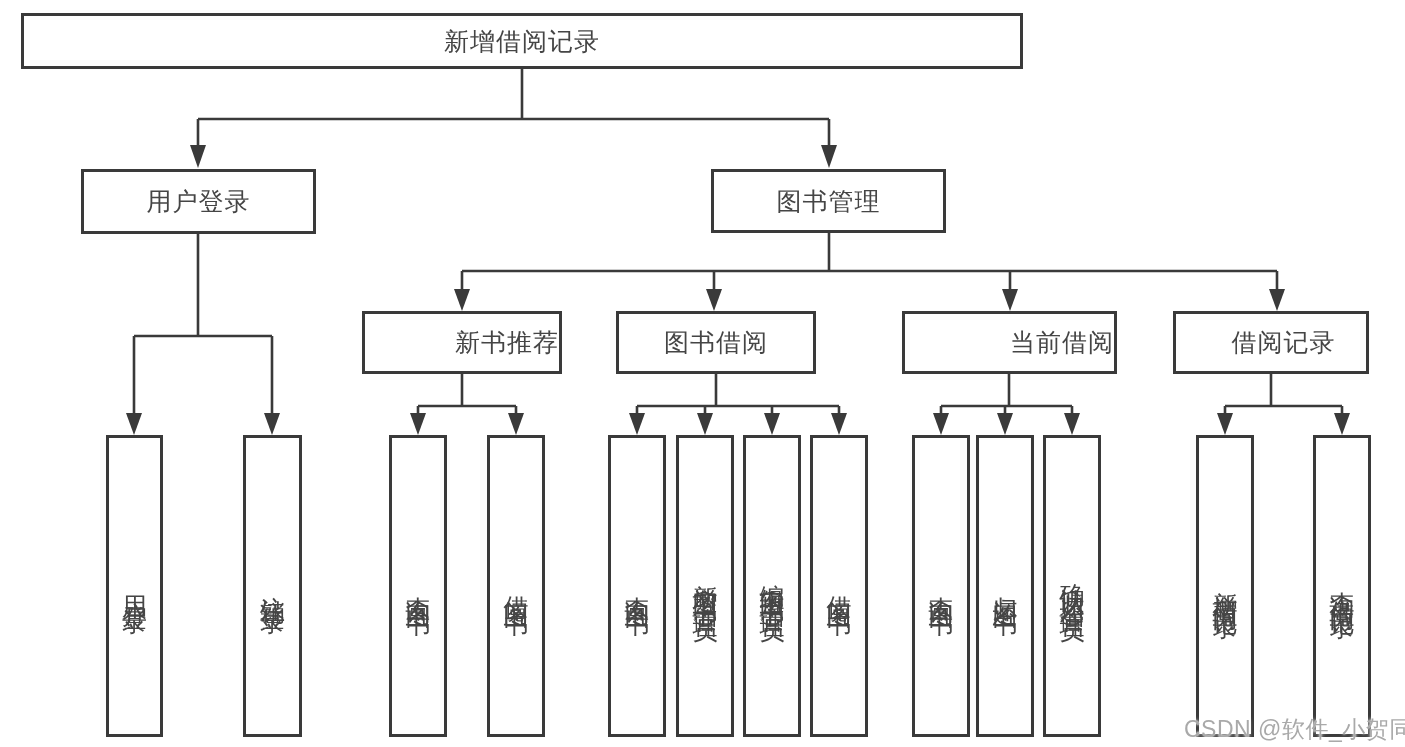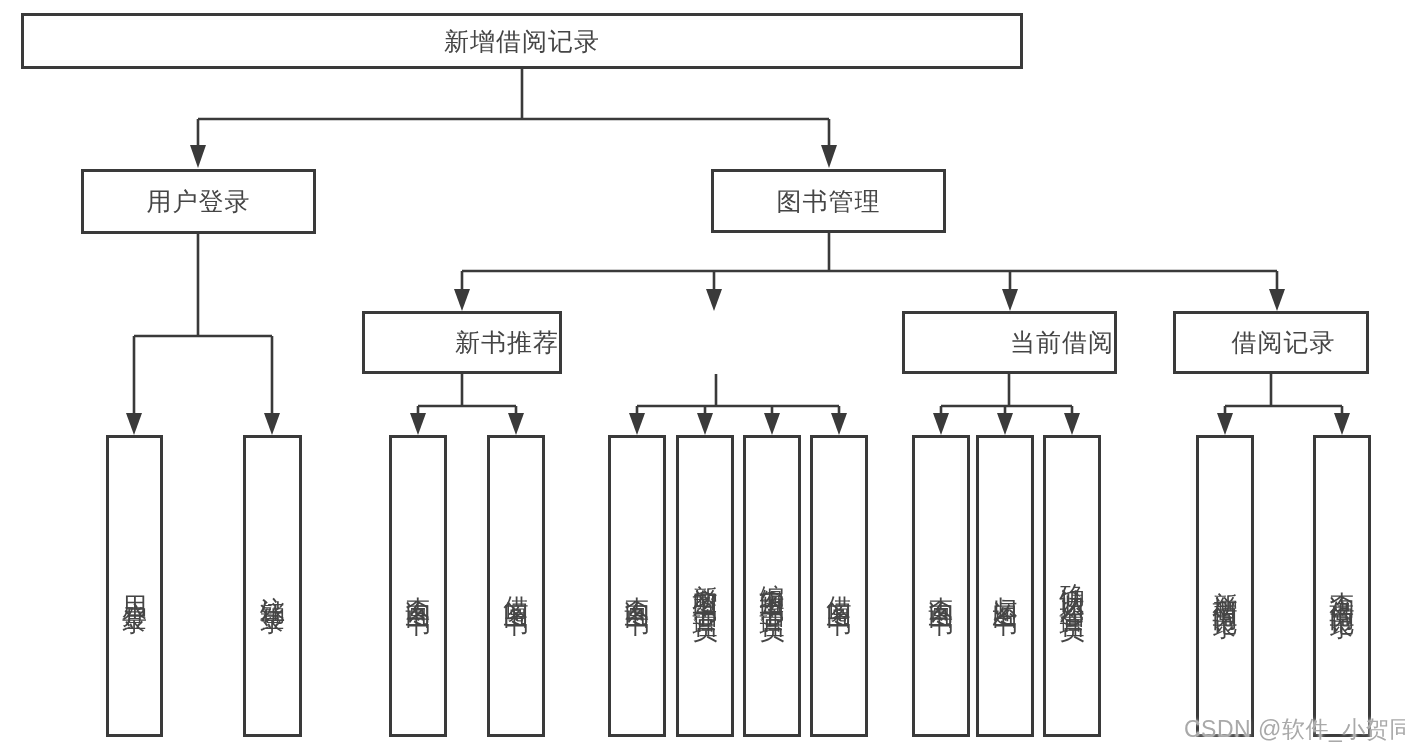--- a/index.html
+++ b/index.html
@@ -101,20 +101,23 @@
   <div class="box" style="left:81px;top:169px;width:235px;height:65px;">
     <span>用户登录</span>
   </div>
   <div class="box" style="left:711px;top:169px;width:235px;height:64px;">
     <span>图书管理</span>
   </div>
 
   <div class="box" style="left:362px;top:311px;width:200px;height:63px;justify-content:flex-end;">
     <span>新书推荐</span>
   </div>
+  <div class="box" style="left:616px;top:311px;width:200px;height:63px;">
+    <span>图书借阅</span>
+  </div>
   <div class="box" style="left:902px;top:311px;width:215px;height:63px;justify-content:flex-end;">
     <span>当前借阅</span>
   </div>
   <div class="box" style="left:1173px;top:311px;width:196px;height:63px;padding-left:25px;">
     <span>借阅记录</span>
   </div>
 
   <div class="box leaf" style="left:106px;top:435px;width:57px;height:302px;">
     <span>用户登录</span>
   </div>

